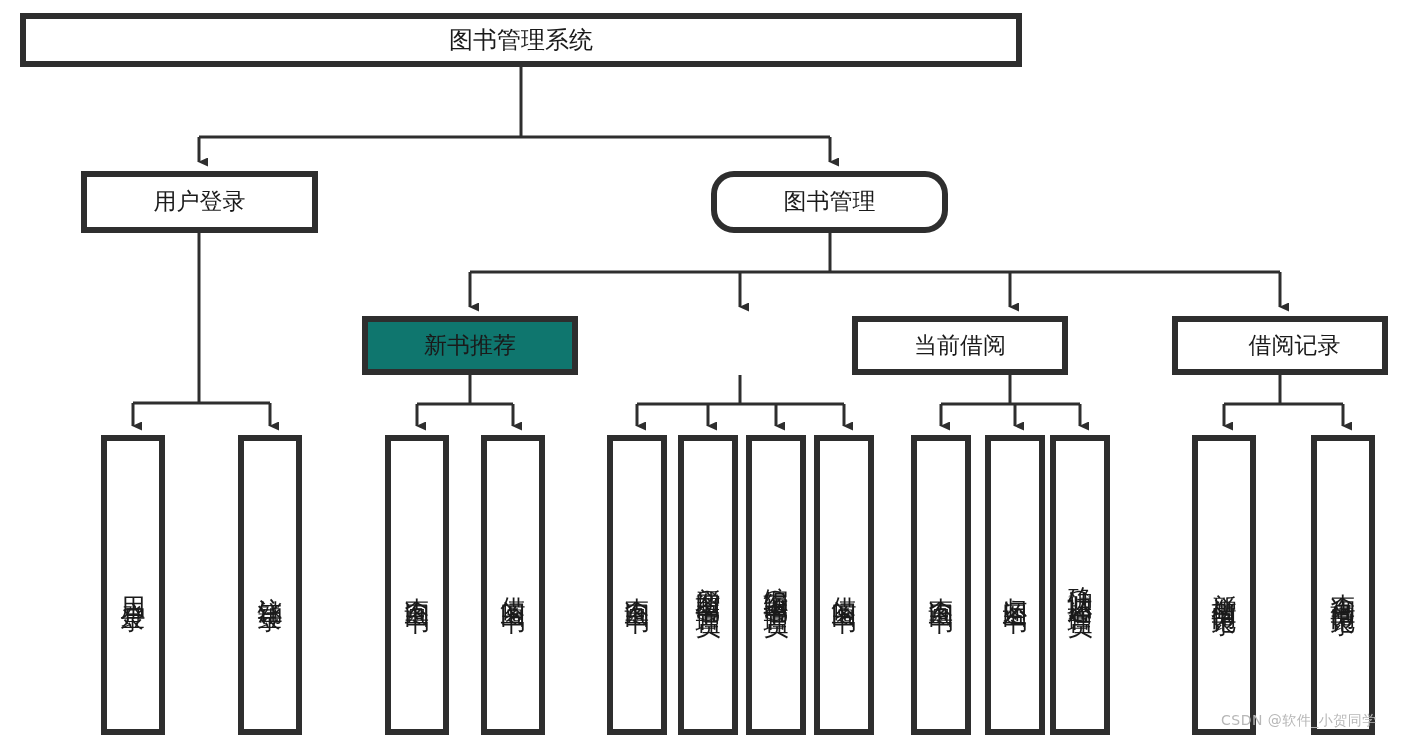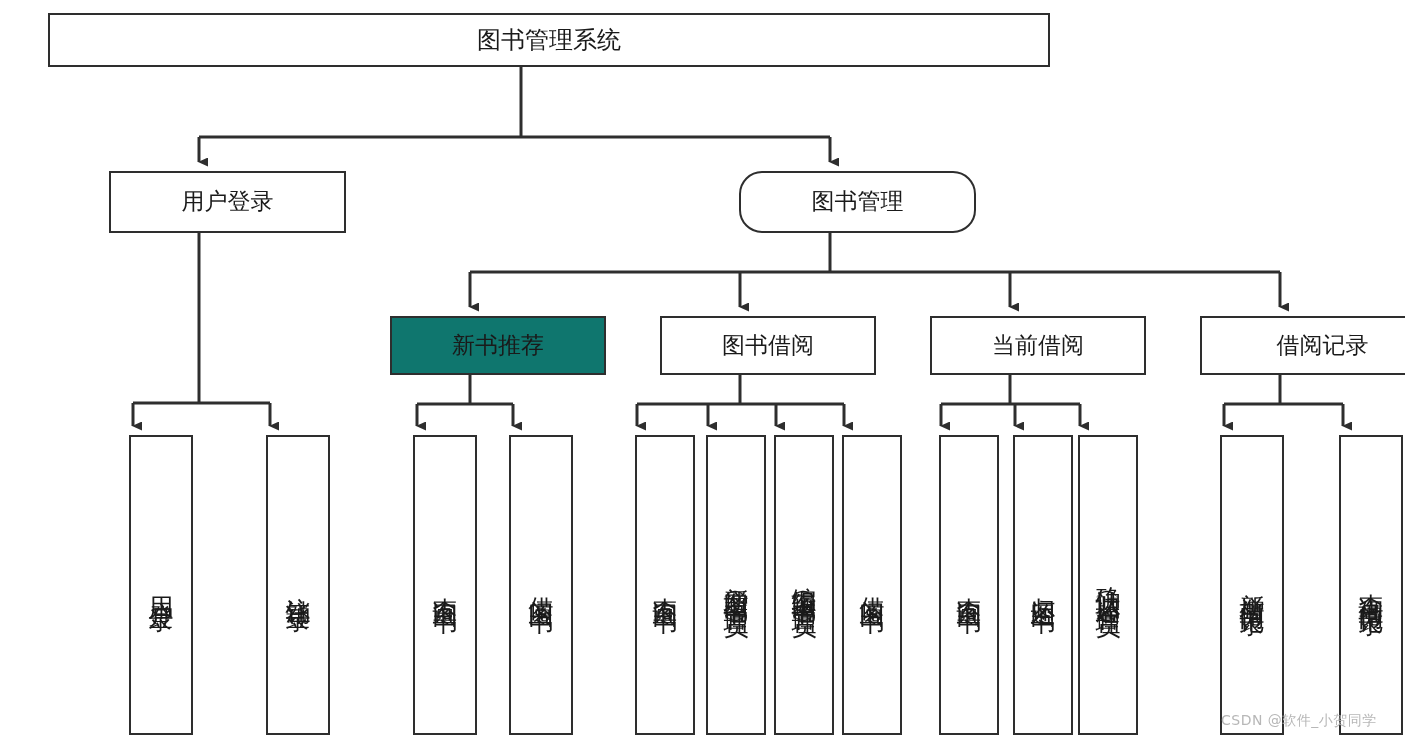--- a/index.html
+++ b/index.html
@@ -21,26 +21,25 @@
     position: absolute;
     left: 0;
     top: 0;
     width: 1405px;
     height: 747px;
   }
   .node {
     position: absolute;
     box-sizing: border-box;
     background: #ffffff;
-    border: 2px solid #be185d;
+    border: 6px solid #be185d;
     display: flex;
     align-items: center;
     justify-content: center;
     color: #1a1a1a;
-    margin-left: 28px;
   }
   .node-label {
     text-align: center;
     line-height: 1.18;
     white-space: nowrap;
   }
   .node.horizontal .node-label {
     font-size: 23px;
   }
   .node.root .node-label {
@@ -142,25 +141,22 @@
   </div>
 
   <div class="node horizontal" style="left: 711px; top: 171px; width: 237px; height: 62px; border-color: rgb(46, 46, 46); background: rgb(255, 255, 255); color: rgb(26, 26, 26); border-radius: 23px;">
     <span class="node-label">图书管理</span>
   </div>
 
   <div class="node horizontal" style="left: 362px; top: 316px; width: 216px; height: 59px; border-color: rgb(46, 46, 46); background: #0f766e; color: rgb(26, 26, 26);">
     <span class="node-label">新书推荐</span>
   </div>
 
-  <div class="node horizontal" style="left: 632px; top: 316px; width: 216px; height: 59px; border-color: rgb(46, 46, 46); background: rgb(255, 255, 255); color: rgb(26, 26, 26);">
-    <span class="node-label">图书借阅</span>
-  </div>
-
-  <div class="node horizontal" style="left: 902px; top: 316px; width: 216px; height: 59px; border-color: rgb(46, 46, 46); background: rgb(255, 255, 255); color: rgb(26, 26, 26);">
+
+  <div class="node horizontal" style="left: 852px; top: 316px; width: 216px; height: 59px; border-color: rgb(46, 46, 46); background: rgb(255, 255, 255); color: rgb(26, 26, 26);">
     <span class="node-label">当前借阅</span>
   </div>
 
   <div class="node horizontal" style="left: 1172px; top: 316px; width: 216px; height: 59px; border-color: rgb(46, 46, 46); background: rgb(255, 255, 255); color: rgb(26, 26, 26); padding-left: 29px;">
     <span class="node-label">借阅记录</span>
   </div>
 
   <div class="node vertical" style="left: 101px; top: 435px; width: 64px; height: 300px; border-color: rgb(46, 46, 46); background: rgb(255, 255, 255); color: rgb(26, 26, 26);">
     <span class="node-label">用户登录</span>
   </div>

